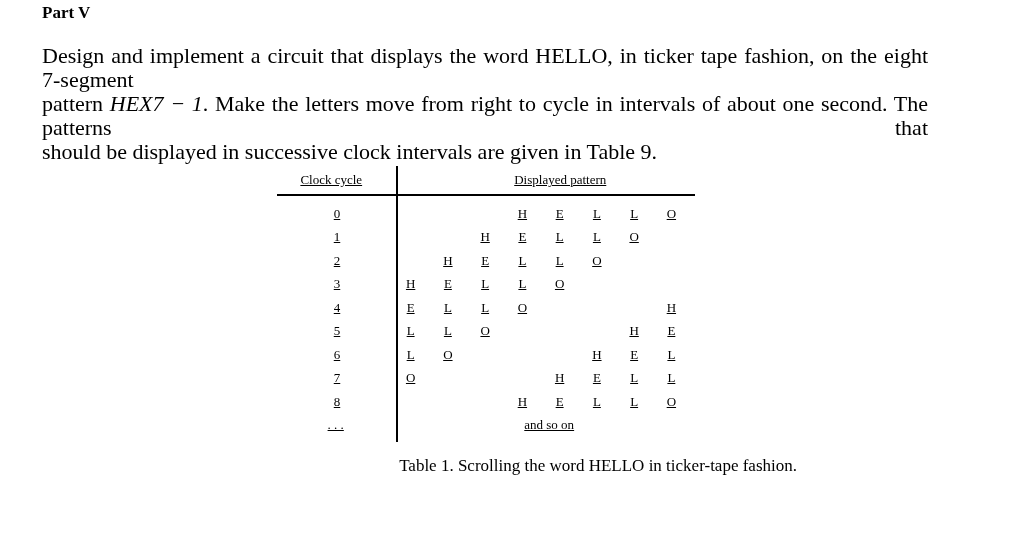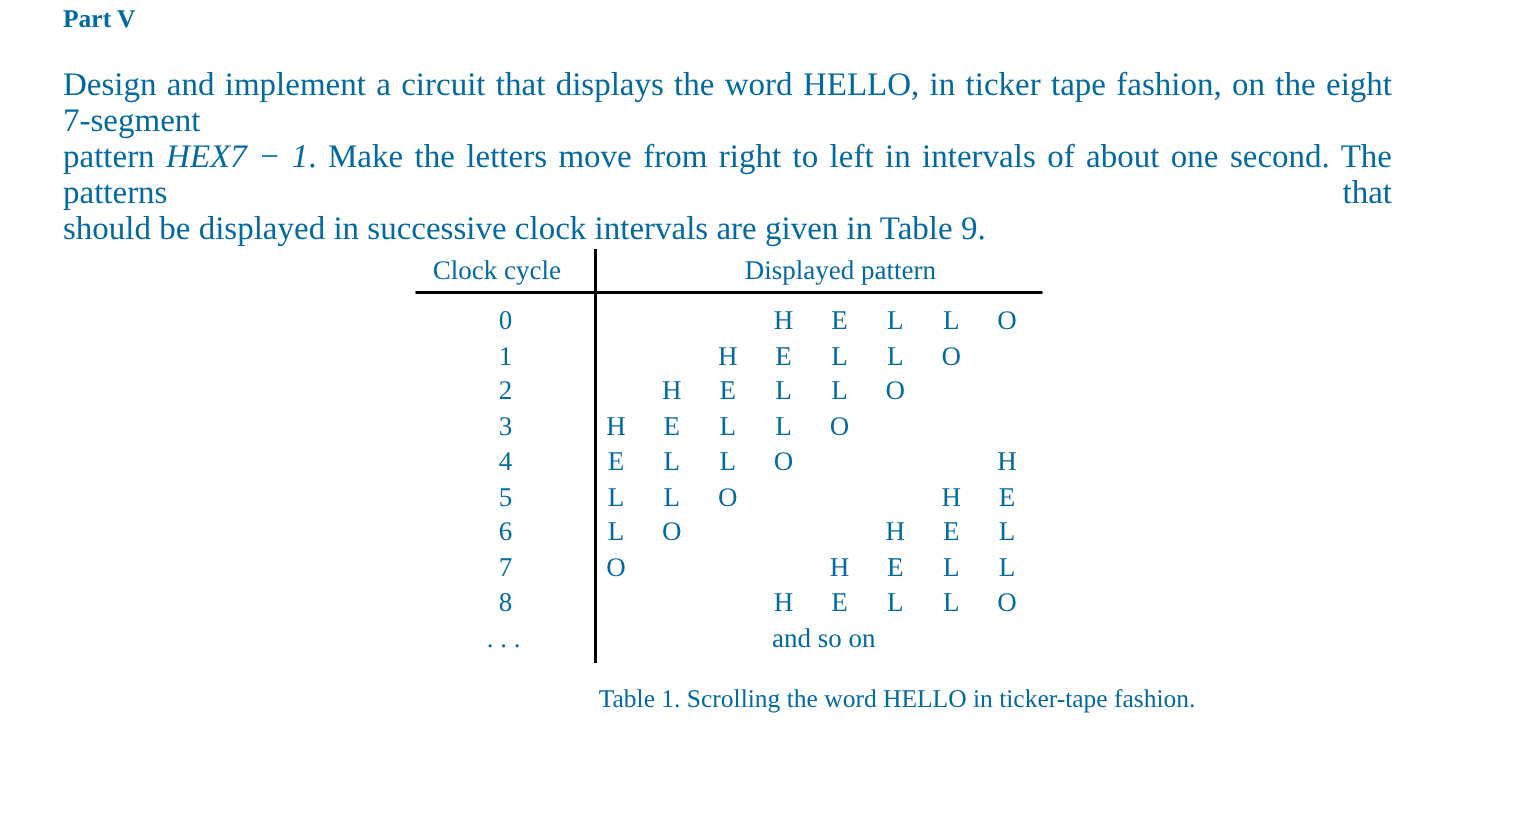--- a/index.html
+++ b/index.html
@@ -1,38 +1,39 @@
 <!DOCTYPE html>
 <html><head>
 <meta charset="utf-8">
 <style>
   html,body{margin:0;padding:0;background:#ffffff;}
   .page{
     position:relative;
     width:1024px;height:559px;
     background:#ffffff;
-    color:#0369a1;
+    color:#000000;
     font-family:"Liberation Serif","DejaVu Serif",serif;
     overflow:hidden;
   }
   .part-title{
     position:absolute;left:42px;top:3px;
     font-size:17px;font-weight:bold;line-height:20px;
   }
   .para{
     position:absolute;left:42px;top:44px;width:886px;
     font-size:22px;line-height:24px;
   }
   .para .line{text-align:justify;text-align-last:justify;}
   .para .line.last{text-align:justify;text-align-last:left;}
   .math{font-style:italic;}
   
   .ttable{
     position:absolute;left:277px;top:166px;width:418px;
-    font-size:18px;
+    font-size:13px;
+    text-decoration:underline;
   }
   .thead{
     display:flex;height:28px;align-items:center;
     border-bottom:2px solid #000;
   }
   .thead .hc1{width:120px;text-align:center;}
   .thead .hc2{width:298px;text-align:center;margin-left:40px;}
   .vline{
     position:absolute;left:119px;top:0;width:2px;height:276px;
     background:#000;
@@ -56,21 +57,21 @@
 </style>
 </head>
 <body>
 
 <div class="page">
 
   <div class="part-title">Part V</div>
 
   <div class="para">
     <div class="line"><span>Design and implement a circuit that displays the word HELLO, in ticker tape fashion, on the eight 7-segment</span></div>
-    <div class="line"><span>pattern </span><span class="math">HEX7 − 1</span><span>. Make the letters move from right to left in intervals of about one second. The patterns that</span></div>
+    <div class="line"><span>pattern </span><span class="math">HEX7 − 1</span><span>. Make the letters move from right to cycle in intervals of about one second. The patterns that</span></div>
     <div class="line last"><span>should be displayed in successive clock intervals are given in Table 9.</span></div>
   </div>
 
   <div class="ttable">
     <div class="vline"></div>
     <div class="thead">
       <div class="hc1">Clock cycle</div>
       <div class="hc2">Displayed pattern</div>
     </div>
     <div class="tbody">

